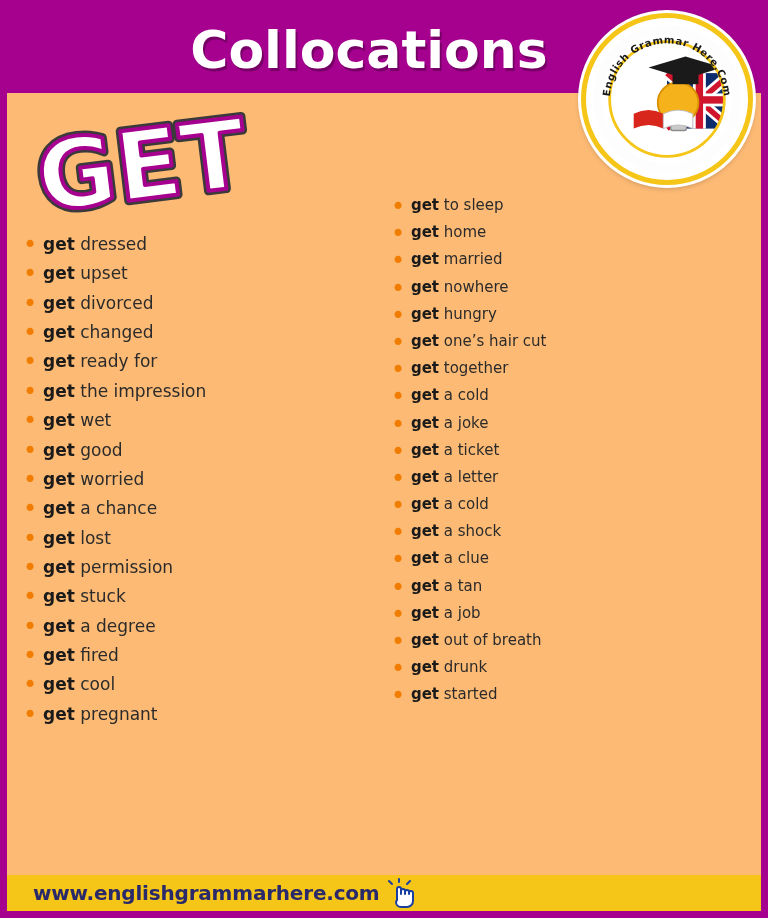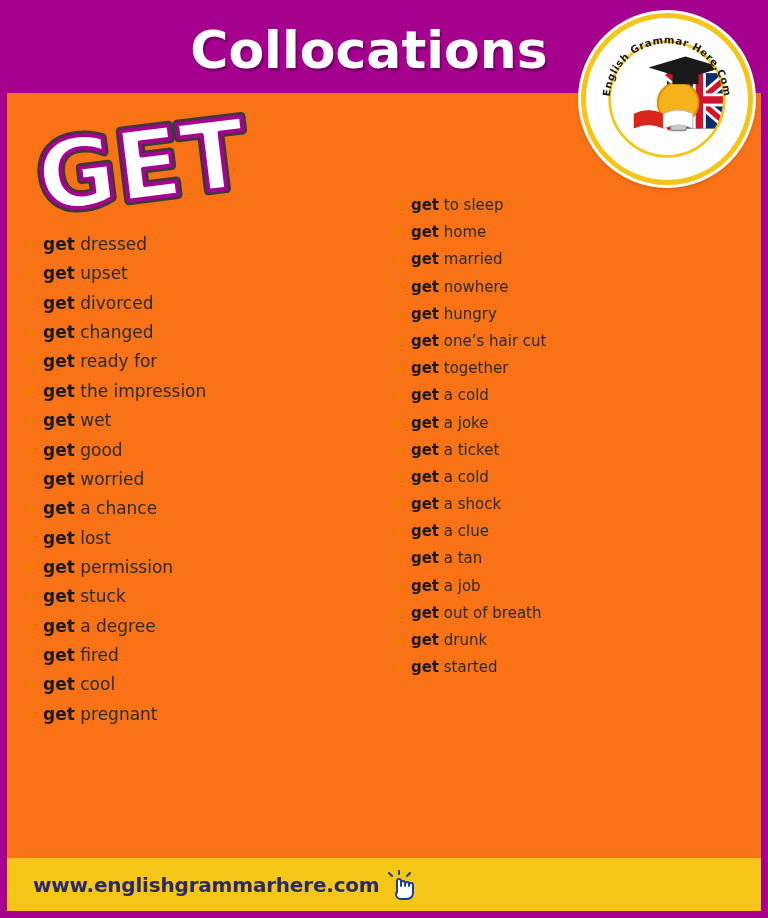--- a/index.html
+++ b/index.html
@@ -5,21 +5,21 @@
   * { box-sizing: border-box; }
   html, body {
     margin: 0; padding: 0;
     width: 768px; height: 918px;
     font-family: "DejaVu Sans", sans-serif;
     background: #ffffff;
   }
   #page {
     position: relative;
     width: 768px; height: 918px;
-    background: #f97316;
+    background: #fdba74;
     border: 7px solid #a6008f;
     overflow: hidden;
   }
   
   #header {
     position: relative;
     height: 86px;
     background: #a6008f;
     display: flex;
     align-items: center;
@@ -116,21 +116,21 @@
   ul.collocations li .kw {
     font-weight: bold;
     color: #1a1a1a;
   }
   #col-right ul.collocations li { font-size: 15px; margin-bottom: 11px; }
 
   
   #footer {
     position: absolute;
     left: 0; right: 0; bottom: 0;
-    height: 53px;
+    height: 36px;
     background: #f5c518;
     display: flex;
     align-items: center;
   }
   #footer-url {
     color: #2a2a6a;
     font-size: 20px;
     font-weight: bold;
     padding-left: 26px;
     letter-spacing: -0.2px;
@@ -232,20 +232,21 @@
           <li><span class="kw">get</span><span> to sleep</span></li>
           <li><span class="kw">get</span><span> home</span></li>
           <li><span class="kw">get</span><span> married</span></li>
           <li><span class="kw">get</span><span> nowhere</span></li>
           <li><span class="kw">get</span><span> hungry</span></li>
           <li><span class="kw">get</span><span> one’s hair cut</span></li>
           <li><span class="kw">get</span><span> together</span></li>
           <li><span class="kw">get</span><span> a cold</span></li>
           <li><span class="kw">get</span><span> a joke</span></li>
           <li><span class="kw">get</span><span> a ticket</span></li>
+          <li><span class="kw">get</span><span> a letter</span></li>
           <li><span class="kw">get</span><span> a cold</span></li>
           <li><span class="kw">get</span><span> a shock</span></li>
           <li><span class="kw">get</span><span> a clue</span></li>
           <li><span class="kw">get</span><span> a tan</span></li>
           <li><span class="kw">get</span><span> a job</span></li>
           <li><span class="kw">get</span><span> out of breath</span></li>
           <li><span class="kw">get</span><span> drunk</span></li>
           <li><span class="kw">get</span><span> started</span></li>
         </ul>
     </div>

